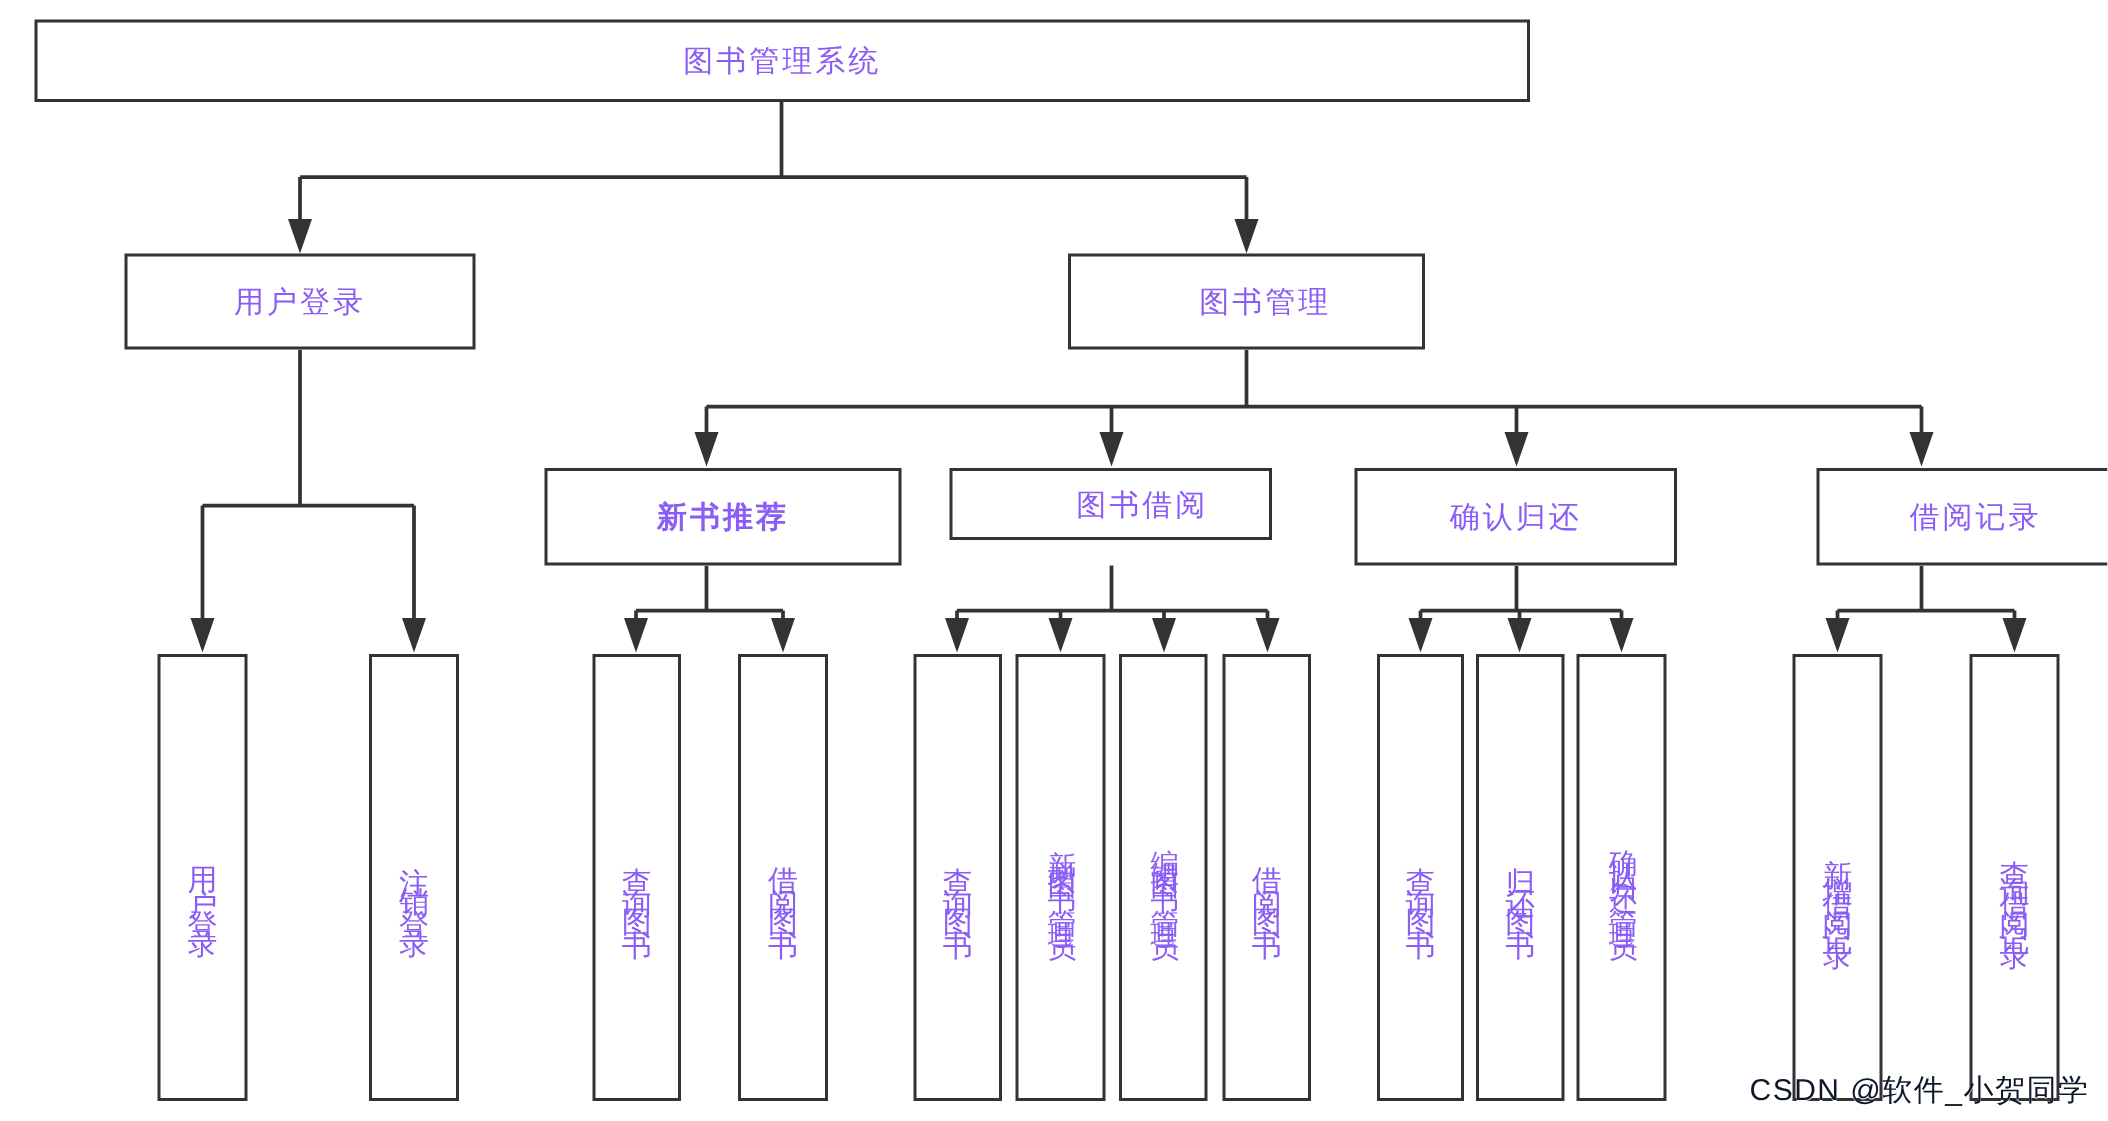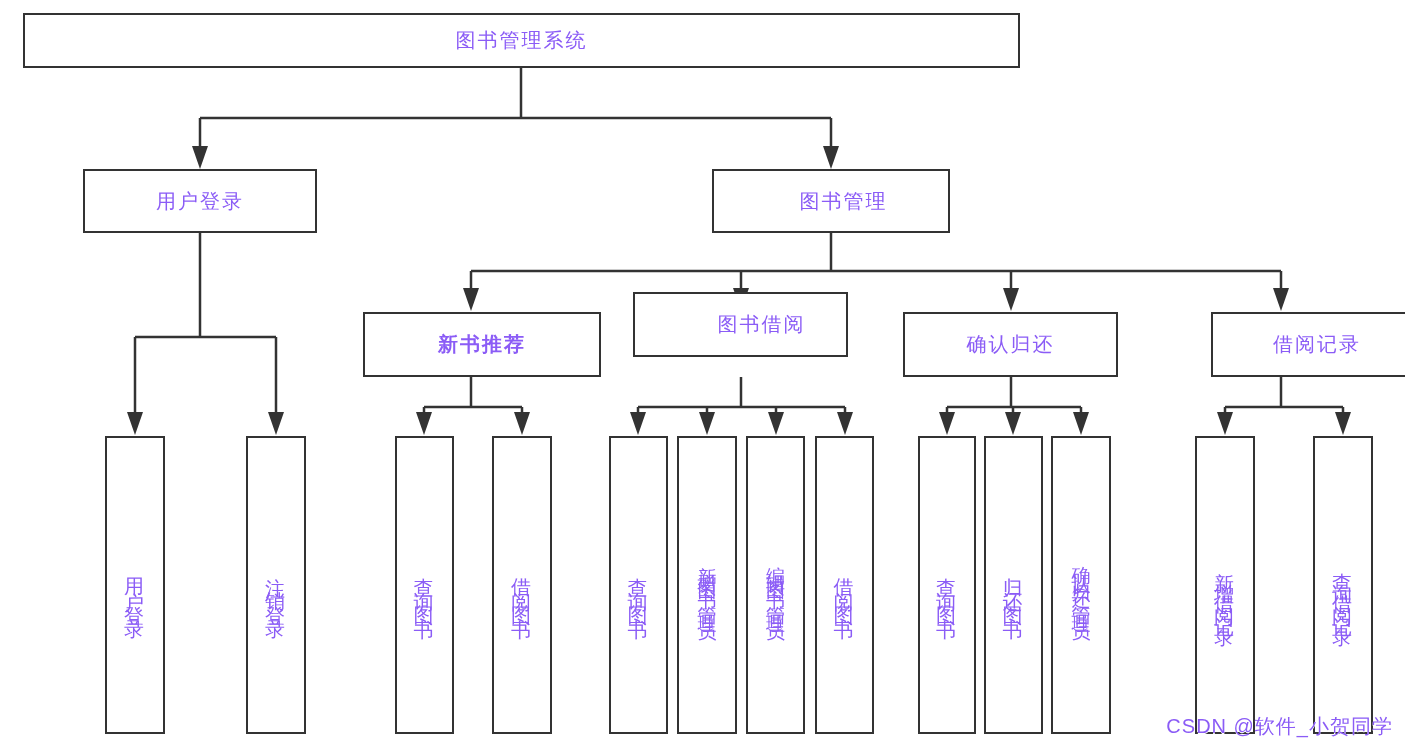--- a/index.html
+++ b/index.html
@@ -48,21 +48,21 @@
   .leaf.dense {
     font-size: 19px;
     letter-spacing: 8px;
     padding-top: 4px;
   }
   .watermark {
     position: absolute;
     right: 12px;
     bottom: 7px;
     font-size: 20px;
-    color: #8b5cf6;
+    color: #0f172a;
     letter-spacing: 1px;
     z-index: 3;
     text-shadow: 0 1px 0 #ffffff;
   }
 </style>
 </head>
 <body>
 
 <div class="canvas">
 
@@ -134,21 +134,21 @@
       <polygon points="1335,412 1351,412 1343,435"></polygon>
     </g>
   </svg>
 
   <div class="node" style="left:23px; top:13px; width:997px; height:55px;">图书管理系统</div>
 
   <div class="node" style="left:83px; top:169px; width:234px; height:64px;">用户登录</div>
   <div class="node" style="left:712px; top:169px; width:238px; height:64px;padding-left:25px;">图书管理</div>
 
   <div class="node" style="left:363px; top:312px; width:238px; height:65px;font-weight:bold;">新书推荐</div>
-  <div class="node" style="left:633px; top:292px; width:215px; height:65px;padding-left:42px;">图书借阅</div>
+  <div class="node" style="left:633px; top:312px; width:215px; height:48px;padding-left:42px;">图书借阅</div>
   <div class="node" style="left:903px; top:312px; width:215px; height:65px;">确认归还</div>
   <div class="node" style="left:1175px; top:312px; width:212px; height:65px;margin-left:36px;">借阅记录</div>
 
   <div class="node leaf" style="left:105px; top:436px; width:60px; height:298px;">用户登录</div>
   <div class="node leaf" style="left:246px; top:436px; width:60px; height:298px;">注销登录</div>
 
   <div class="node leaf" style="left:395px; top:436px; width:59px; height:298px;">查询图书</div>
   <div class="node leaf" style="left:492px; top:436px; width:60px; height:298px;">借阅图书</div>
 
   <div class="node leaf" style="left:609px; top:436px; width:59px; height:298px;">查询图书</div>

